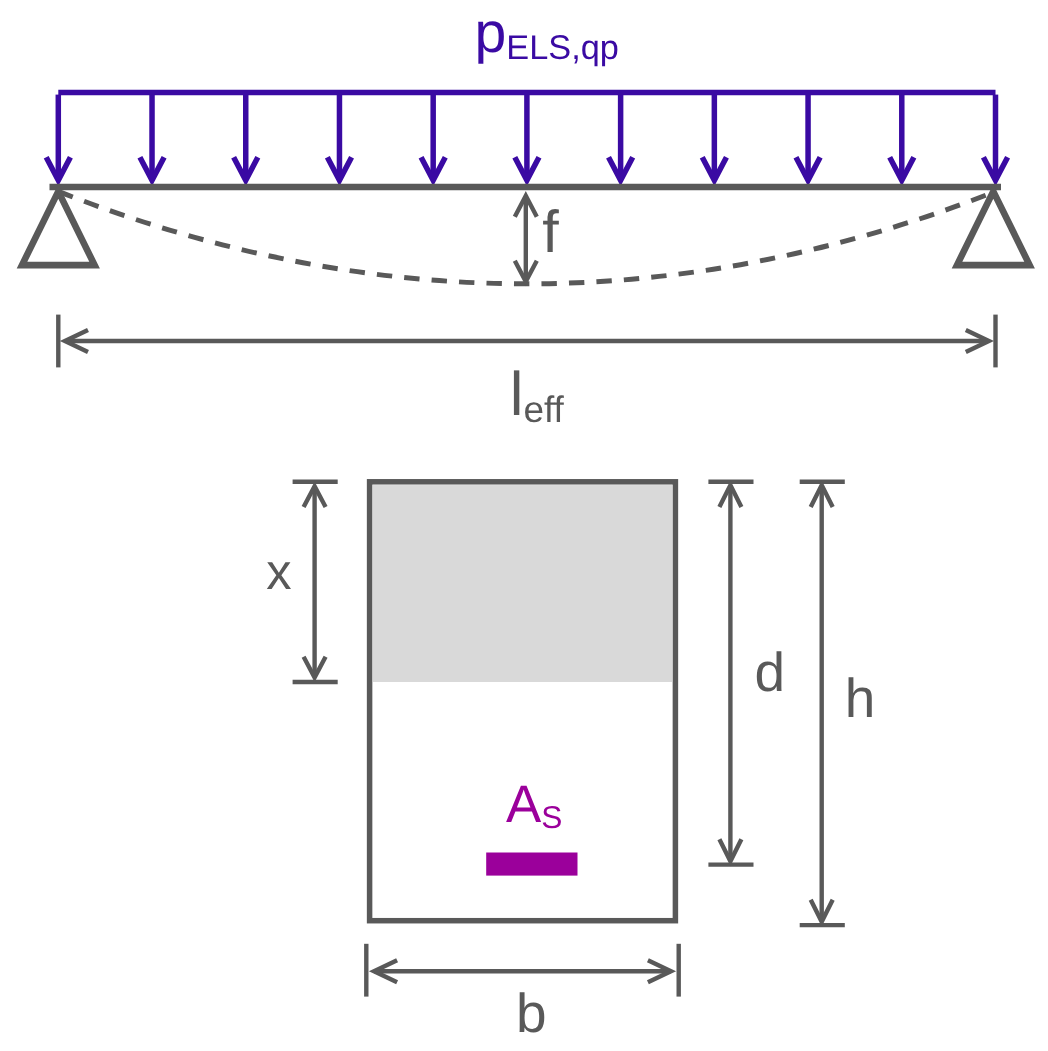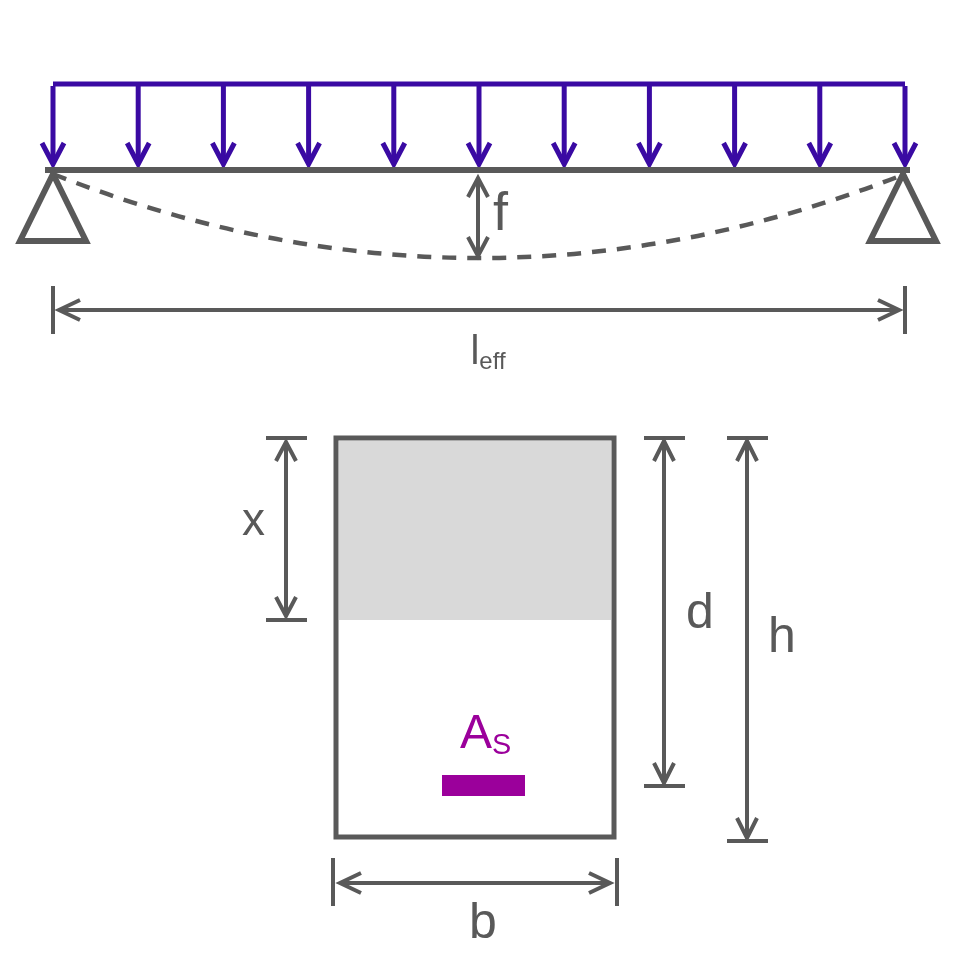--- a/index.html
+++ b/index.html
@@ -132,24 +132,25 @@
 
     <g>
       <line class="dim" x1="333" y1="858" x2="333" y2="906"></line>
       <line class="dim" x1="617" y1="858" x2="617" y2="906"></line>
       <line class="dim" x1="340" y1="883" x2="610" y2="883"></line>
       <polyline class="dim" points="361,873 340,883 361,893"></polyline>
       <polyline class="dim" points="589,873 610,883 589,893"></polyline>
     </g>
   </svg>
 
+  <div class="lbl purple center" style="left:497px; top:4px; font-size:52px;"><span>p</span><sub>ELS,qp</sub></div>
 
   <div class="lbl" style="left:493px; top:184px; font-size:54px;"><span>f</span></div>
 
-  <div class="lbl center" style="left:488px; top:330px; font-size:40px;"><span>l</span><sub>eff</sub></div>
+  <div class="lbl center" style="left:488px; top:330px; font-size:56px;"><span>l</span><sub>eff</sub></div>
 
   <div class="lbl" style="left:242px; top:496px; font-size:46px;"><span>x</span></div>
 
   <div class="lbl" style="left:686px; top:586px; font-size:50px;"><span>d</span></div>
 
   <div class="lbl" style="left:768px; top:610px; font-size:50px;"><span>h</span></div>
 
   <div class="lbl magenta" style="left:460px; top:708px; font-size:48px;"><span>A</span><sub>S</sub></div>
 
   <div class="lbl center" style="left:483px; top:896px; font-size:50px;"><span>b</span></div>

